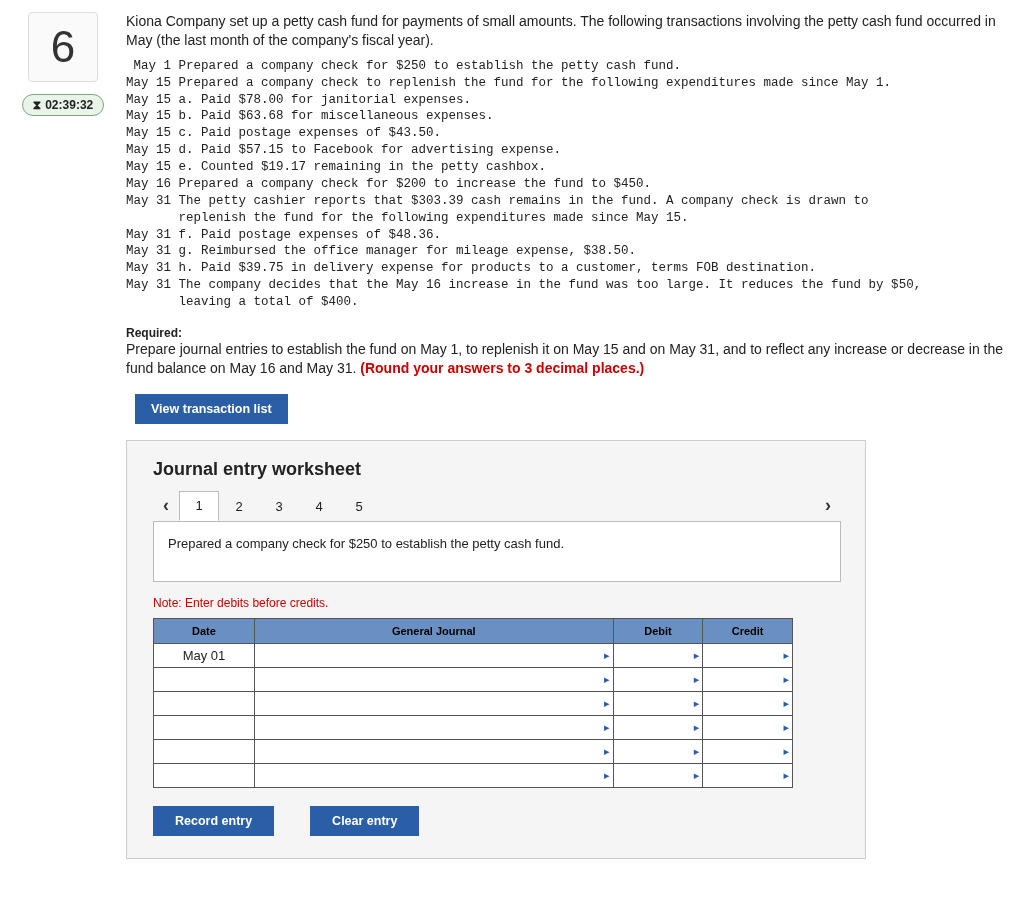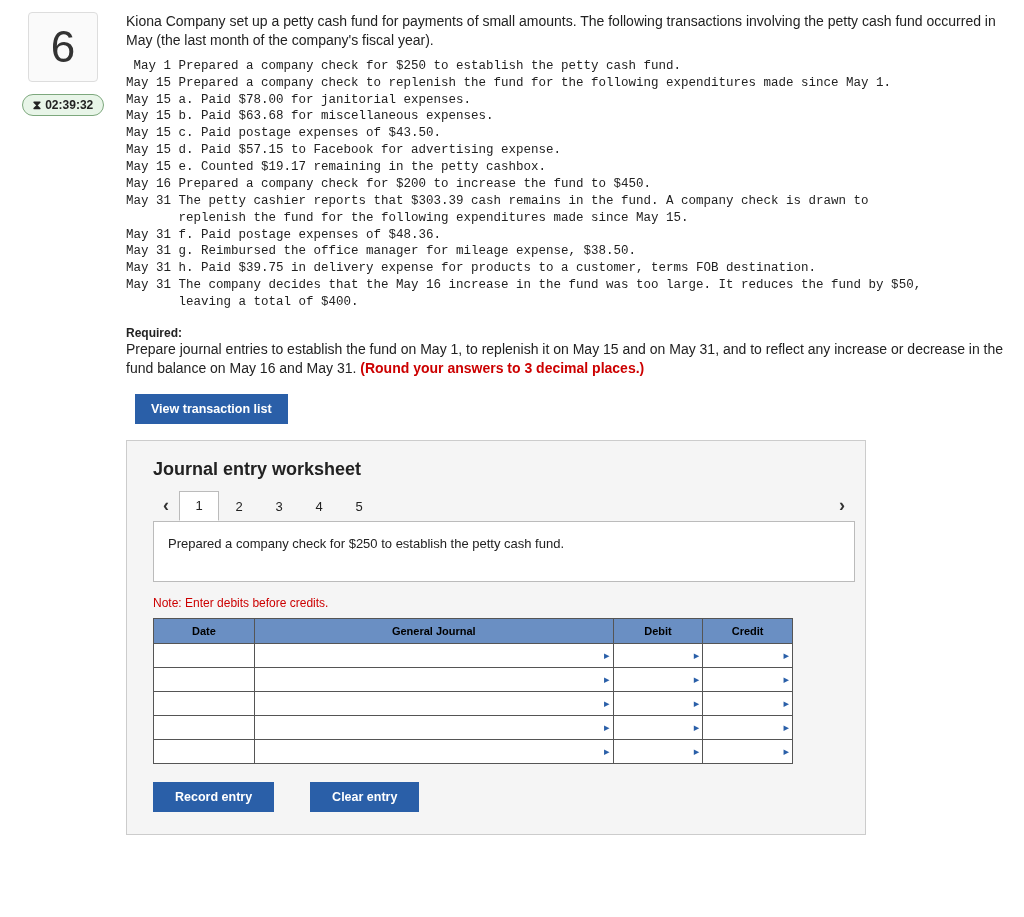--- a/index.html
+++ b/index.html
@@ -49,21 +49,21 @@
     border: none;
     padding: 8px 16px;
     font-size: 12.5px;
     font-weight: bold;
     cursor: pointer;
     margin: 16px 9px;
   }
   .worksheet-panel {
     border: 1px solid #ccc;
     background: #f5f5f5;
-    padding: 18px 10px 22px 26px;
+    padding: 18px 24px 22px 26px;
     max-width: 740px;
   }
   .ws-title { font-size: 18px; font-weight: bold; margin-bottom: 10px; }
   .tab-row { display: flex; align-items: center; gap: 0; margin-bottom: 0; }
   .chev {
     width: 26px; height: 32px;
     display: flex; align-items: center; justify-content: center;
     font-size: 18px; font-weight: bold; color: #333;
     cursor: pointer;
   }
@@ -203,20 +203,26 @@
         <thead>
           <tr>
             <th>Date</th>
             <th>General Journal</th>
             <th>Debit</th>
             <th>Credit</th>
           </tr>
         </thead>
         <tbody>
           <tr>
+            <td class="date-col">May 01</td>
+            <td class="gj-col cell-arrow"></td>
+            <td class="amt-col cell-arrow"></td>
+            <td class="amt-col cell-arrow"></td>
+          </tr>
+          <tr>
             <td class="date-col"></td>
             <td class="gj-col cell-arrow"></td>
             <td class="amt-col cell-arrow"></td>
             <td class="amt-col cell-arrow"></td>
           </tr>
           <tr>
             <td class="date-col"></td>
             <td class="gj-col cell-arrow"></td>
             <td class="amt-col cell-arrow"></td>
             <td class="amt-col cell-arrow"></td>

